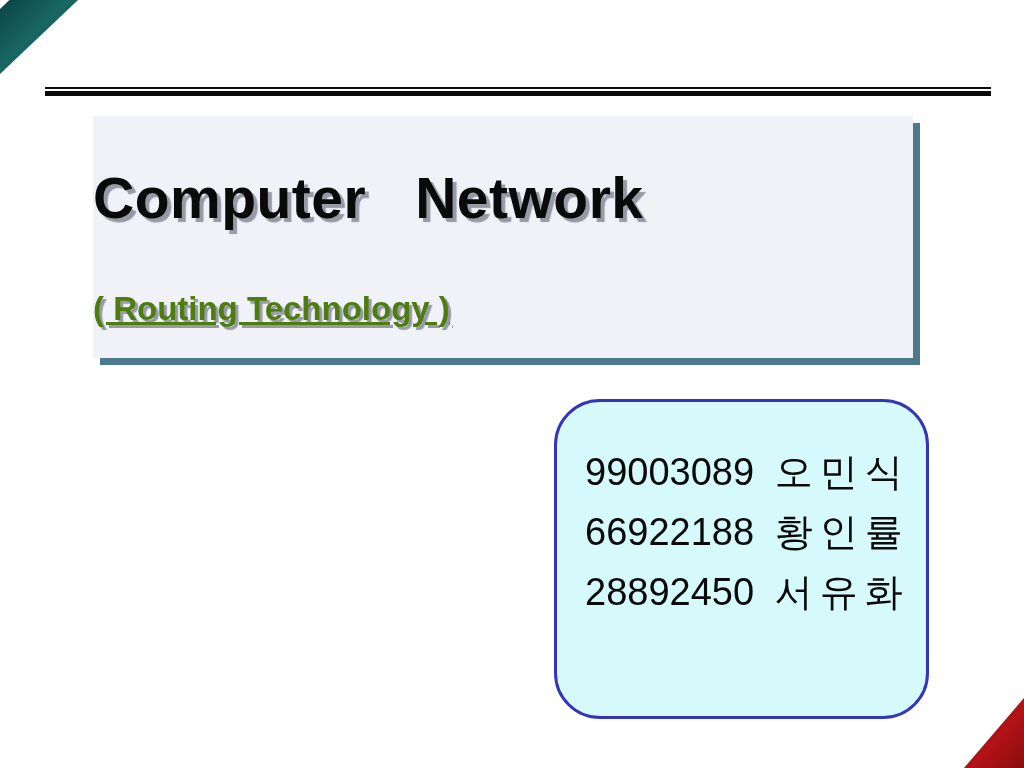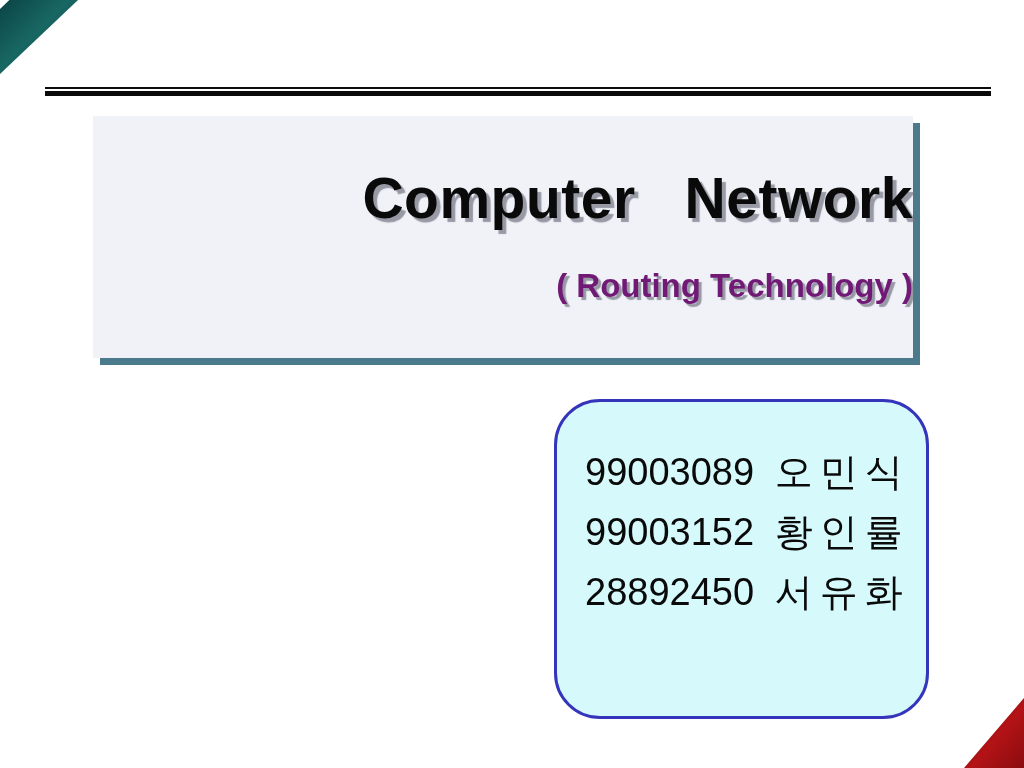--- a/index.html
+++ b/index.html
@@ -48,40 +48,42 @@
   .title-box {
     position: absolute;
     left: 93px;
     top: 116px;
     width: 820px;
     height: 242px;
     background: #f0f2f8;
     box-shadow: 7px 7px 0 #4a7a8c;
     display: flex;
     flex-direction: column;
-    align-items: flex-end;
+    align-items: flex-start;
+    gap: 23px;
   }
   .title-text {
     margin-top: 50px;
     font-size: 57px;
     font-weight: bold;
     color: #0a0a0a;
     white-space: pre;
     letter-spacing: 0.5px;
     line-height: 1.15;
     text-shadow: 4px 4px 1px rgba(112, 116, 128, 0.70);
   }
   .subtitle-text {
     margin-top: 36px;
     font-size: 33px;
     font-weight: bold;
-    color: #701a75;
+    color: #4d7c0f;
     white-space: pre;
     line-height: 1.1;
     text-shadow: 3px 3px 1px rgba(112, 116, 128, 0.70);
+    text-decoration: underline;
   }
 
   
   .member-box {
     position: absolute;
     left: 554px;
     top: 399px;
     width: 375px;
     height: 320px;
     box-sizing: border-box;
@@ -135,21 +137,21 @@
 
   <div class="member-box">
     <div id="member-list">
   <div class="member-row">
     <span class="member-id">99003089</span>
     <span class="member-name">오민식</span>
   </div>
 
 
   <div class="member-row">
-    <span class="member-id">99003152</span>
+    <span class="member-id">66922188</span>
     <span class="member-name">황인률</span>
   </div>
 
   <div class="member-row">
     <span class="member-id">28892450</span>
     <span class="member-name">서유화</span>
   </div>
 </div>
   </div>
 

